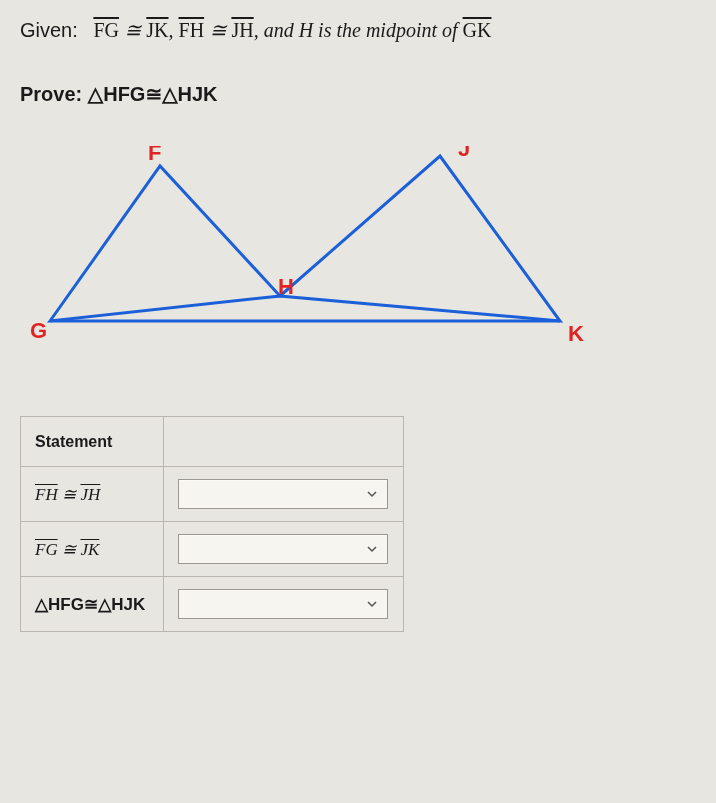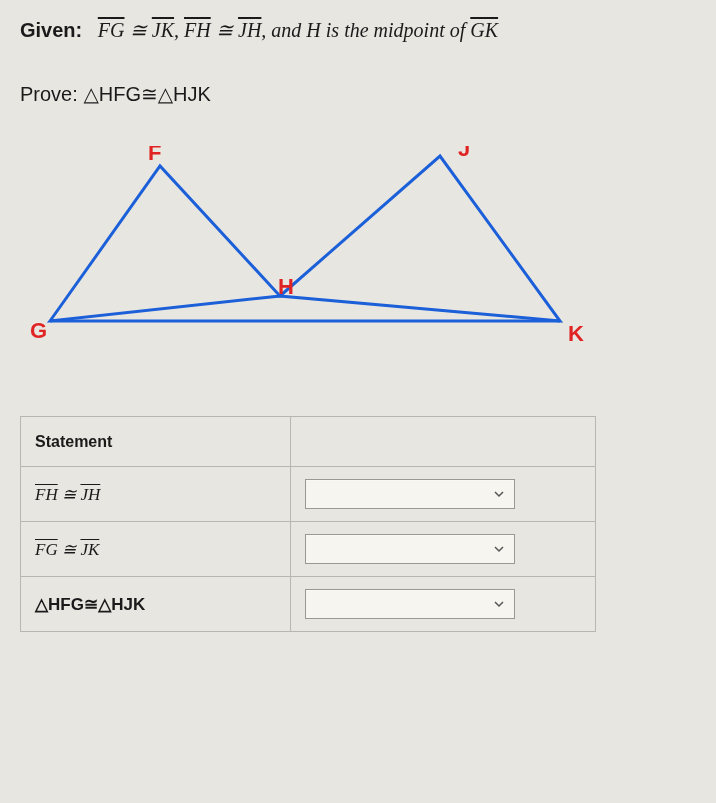--- a/index.html
+++ b/index.html
@@ -9,31 +9,31 @@
     background: #e8e6e1;
     font-family: Arial, sans-serif;
     padding: 18px 20px;
     color: #1a1a1a;
     position: relative;
   }
   .given-line {
     font-size: 20px;
     margin-bottom: 40px;
   }
-  .given-line .label { font-weight: bold; margin-right: 10px; margin-top: 12px; }
-  .overline { text-decoration: overline; font-style: italic; font-family: 'Times New Roman', serif; }
+  .given-line .label { font-weight: normal; margin-right: 10px; margin-top: 12px; }
+  .overline { text-decoration: overline; font-family: 'Times New Roman', serif; }
   .ital { font-style: italic; font-family: 'Times New Roman', serif; }
-  .prove-line { font-size: 20px; font-weight: normal; margin-bottom: 40px; }
+  .prove-line { font-size: 20px; font-weight: bold; margin-bottom: 40px; }
   .diagram-wrap { margin: 0 0 60px 10px; }
   svg.diagram { display: block; }
   .vlabel { font-family: Arial, sans-serif; font-weight: bold; font-size: 22px; fill: #e02424; }
   .tri { stroke: #1b5fd9; stroke-width: 3; fill: none; }
   table.proof {
     border-collapse: collapse;
-    width: 576px;
+    width: 384px;
     background: transparent;
   }
   table.proof td, table.proof th {
     border: 1px solid #b8b6ae;
     padding: 12px 14px;
     text-align: left;
     vertical-align: middle;
     height: 50px;
   }
   table.proof th {

